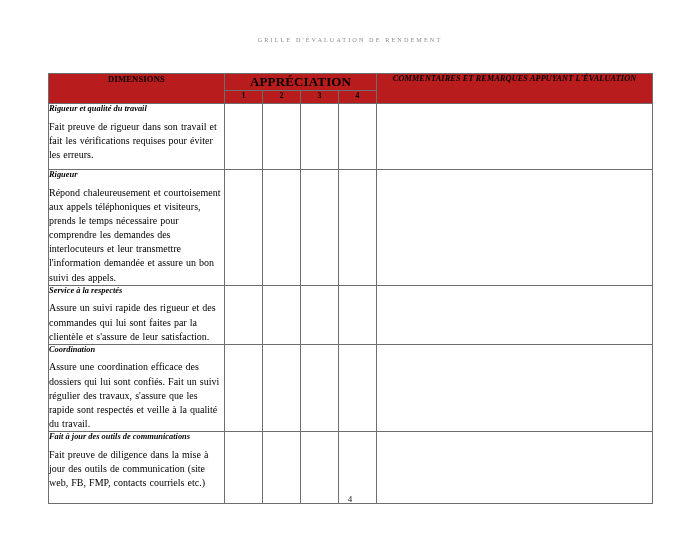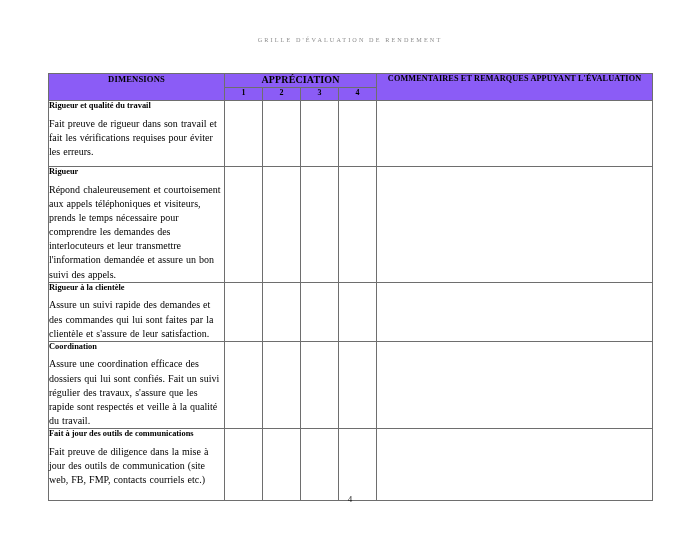--- a/index.html
+++ b/index.html
@@ -46,54 +46,56 @@
   }
 
   .eval-table td, .eval-table th {
     border: 1px solid #6e6e6e;
     padding: 0;
     vertical-align: top;
   }
 
   
   .hdr {
-    background: #8b5cf6;
+    background: #b91c1c;
     text-align: center;
     vertical-align: middle;
     font-family: "Liberation Serif", serif;
     font-weight: bold;
     color: #000;
     letter-spacing: 0.15px;
     margin-top: 44px;
   }
   .hdr-dimensions {
     font-size: 8.6px;
     height: 26px;
   }
   .hdr-appreciation {
-    font-size: 10px;
+    font-size: 13px;
     height: 12px;
     font-family: Liberation Serif, serif;
   }
   .hdr-num {
     font-size: 8px;
     height: 12px;
   }
   .hdr-comments {
     font-size: 8.2px;
     height: 26px;
     padding: 0 6px;
+    font-style: italic;
   }
 
   
   .dim-cell {
     padding: 6px 7px 6px 7px;
   }
   .dim-title {
     font-family: "Liberation Serif", serif;
+    font-style: italic;
     font-weight: bold;
     font-size: 8.4px;
     color: #000;
     margin: 0 0 5px 0;
     line-height: 1.25;
   }
   .dim-desc {
     font-family: "Liberation Serif", serif;
     font-size: 10px;
     color: #000;
@@ -169,22 +171,22 @@
         </td>
         <td class="score-cell"></td>
         <td class="score-cell"></td>
         <td class="score-cell"></td>
         <td class="score-cell"></td>
         <td class="comment-cell"></td>
       </tr>
 
       <tr style="height:56px">
         <td class="dim-cell">
-          <div class="dim-title">Rigueur à la clientèle</div>
-          <div class="dim-desc">Assure un suivi rapide des demandes et des commandes qui lui sont faites par la clientèle et s'assure de leur satisfaction.</div>
+          <div class="dim-title">Service à la respectés</div>
+          <div class="dim-desc">Assure un suivi rapide des rigueur et des commandes qui lui sont faites par la clientèle et s'assure de leur satisfaction.</div>
         </td>
         <td class="score-cell"></td>
         <td class="score-cell"></td>
         <td class="score-cell"></td>
         <td class="score-cell"></td>
         <td class="comment-cell"></td>
       </tr>
 
       <tr style="height:67px">
         <td class="dim-cell">

